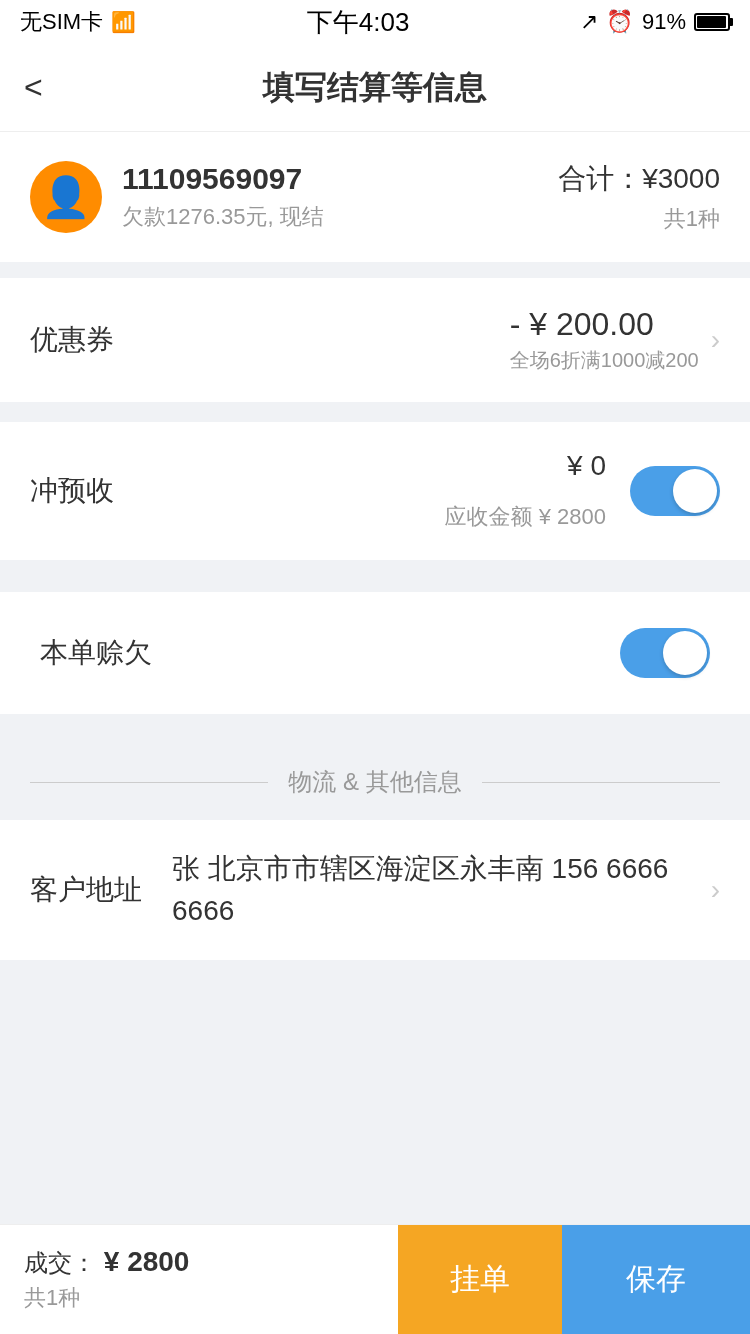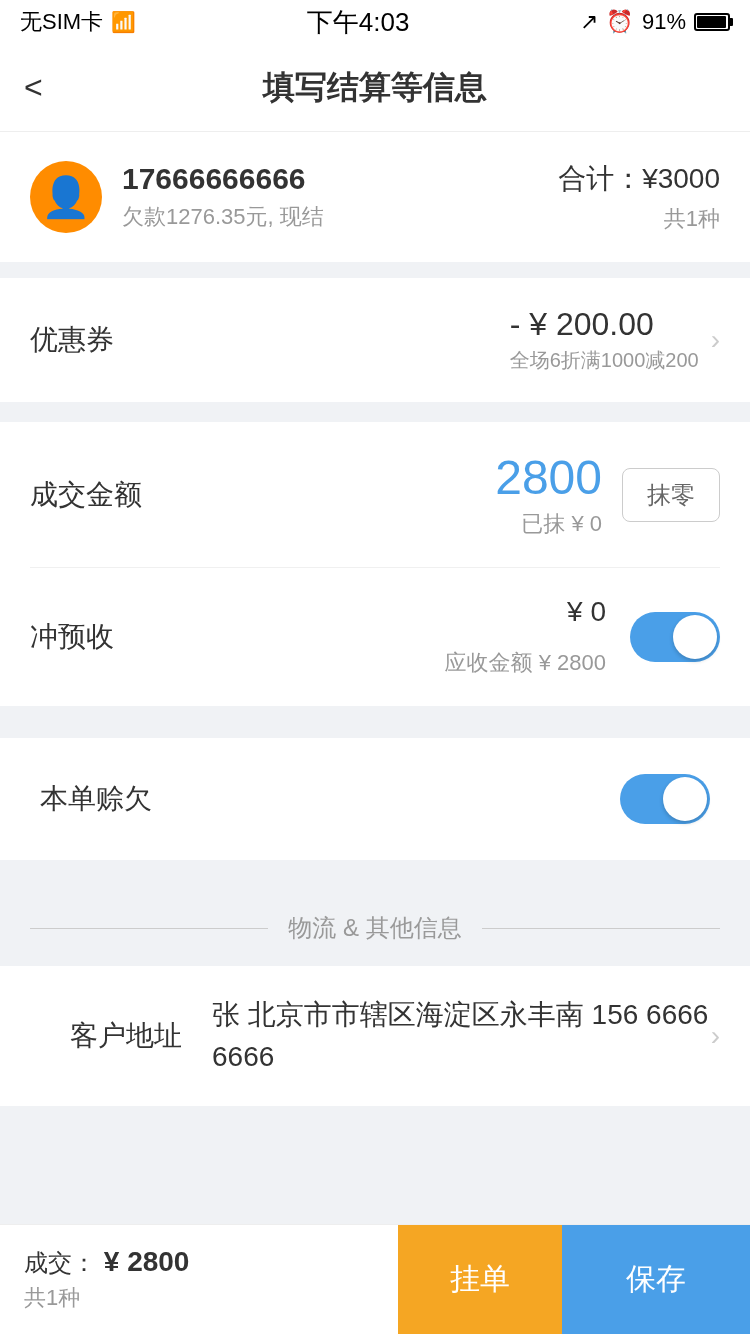--- a/index.html
+++ b/index.html
@@ -333,21 +333,20 @@
       display: flex;
       align-items: center;
       justify-content: space-between;
       margin-top: 2px;
     }
     .address-label {
       font-size: 28px;
       color: #333;
       flex-shrink: 0;
       margin-right: 30px;
-      margin-left: 40px;
     }
     .address-content {
       font-size: 28px;
       color: #333;
       flex: 1;
       line-height: 1.5;
     }
 
     
     .gray-area {
@@ -437,21 +436,21 @@
 </div>
 
 <div class="content">
 
   <div class="customer-card">
     <div class="customer-left">
       <div class="avatar">
         <span class="avatar-icon">👤</span>
       </div>
       <div class="customer-info">
-        <div class="customer-phone">17666666666</div>
+        <div class="customer-phone">11109569097</div>
         <div class="customer-debt">欠款1276.35元, 现结</div>
       </div>
     </div>
     <div class="customer-right">
       <div class="customer-total">合计：¥3000</div>
       <div class="customer-count">共1种</div>
     </div>
   </div>
 
   <div class="coupon-row">
@@ -461,30 +460,20 @@
         <div class="coupon-amount">- ¥ 200.00</div>
         <div class="coupon-desc">全场6折满1000减200</div>
       </div>
       <span class="chevron">›</span>
     </div>
   </div>
 
   <div class="gray-divider"></div>
 
   <div class="form-section">
-    <div class="form-row">
-      <span class="form-label">成交金额</span>
-      <div class="form-right">
-        <div>
-          <div class="amount-value">2800</div>
-          <div class="sub-text">已抹  ¥ 0</div>
-        </div>
-        <button class="round-btn">抹零</button>
-      </div>
-    </div>
 
     <div class="form-row">
       <span class="form-label">冲预收</span>
       <div class="payment-right">
         <div class="payment-amount">
           <div class="payment-yen">¥ 0</div>
           <div class="payment-sub">应收金额 ¥ 2800</div>
         </div>
         <div class="toggle">
           <div class="toggle-thumb"></div>

